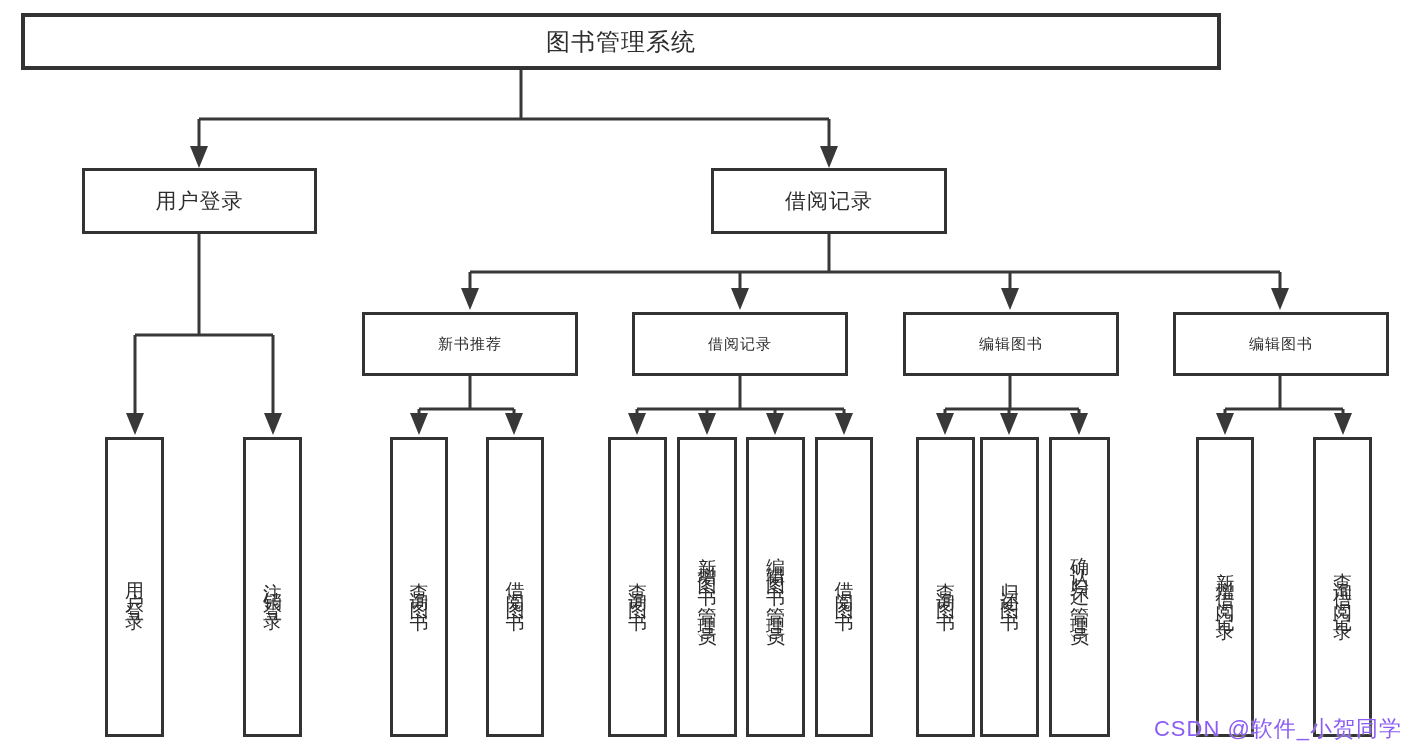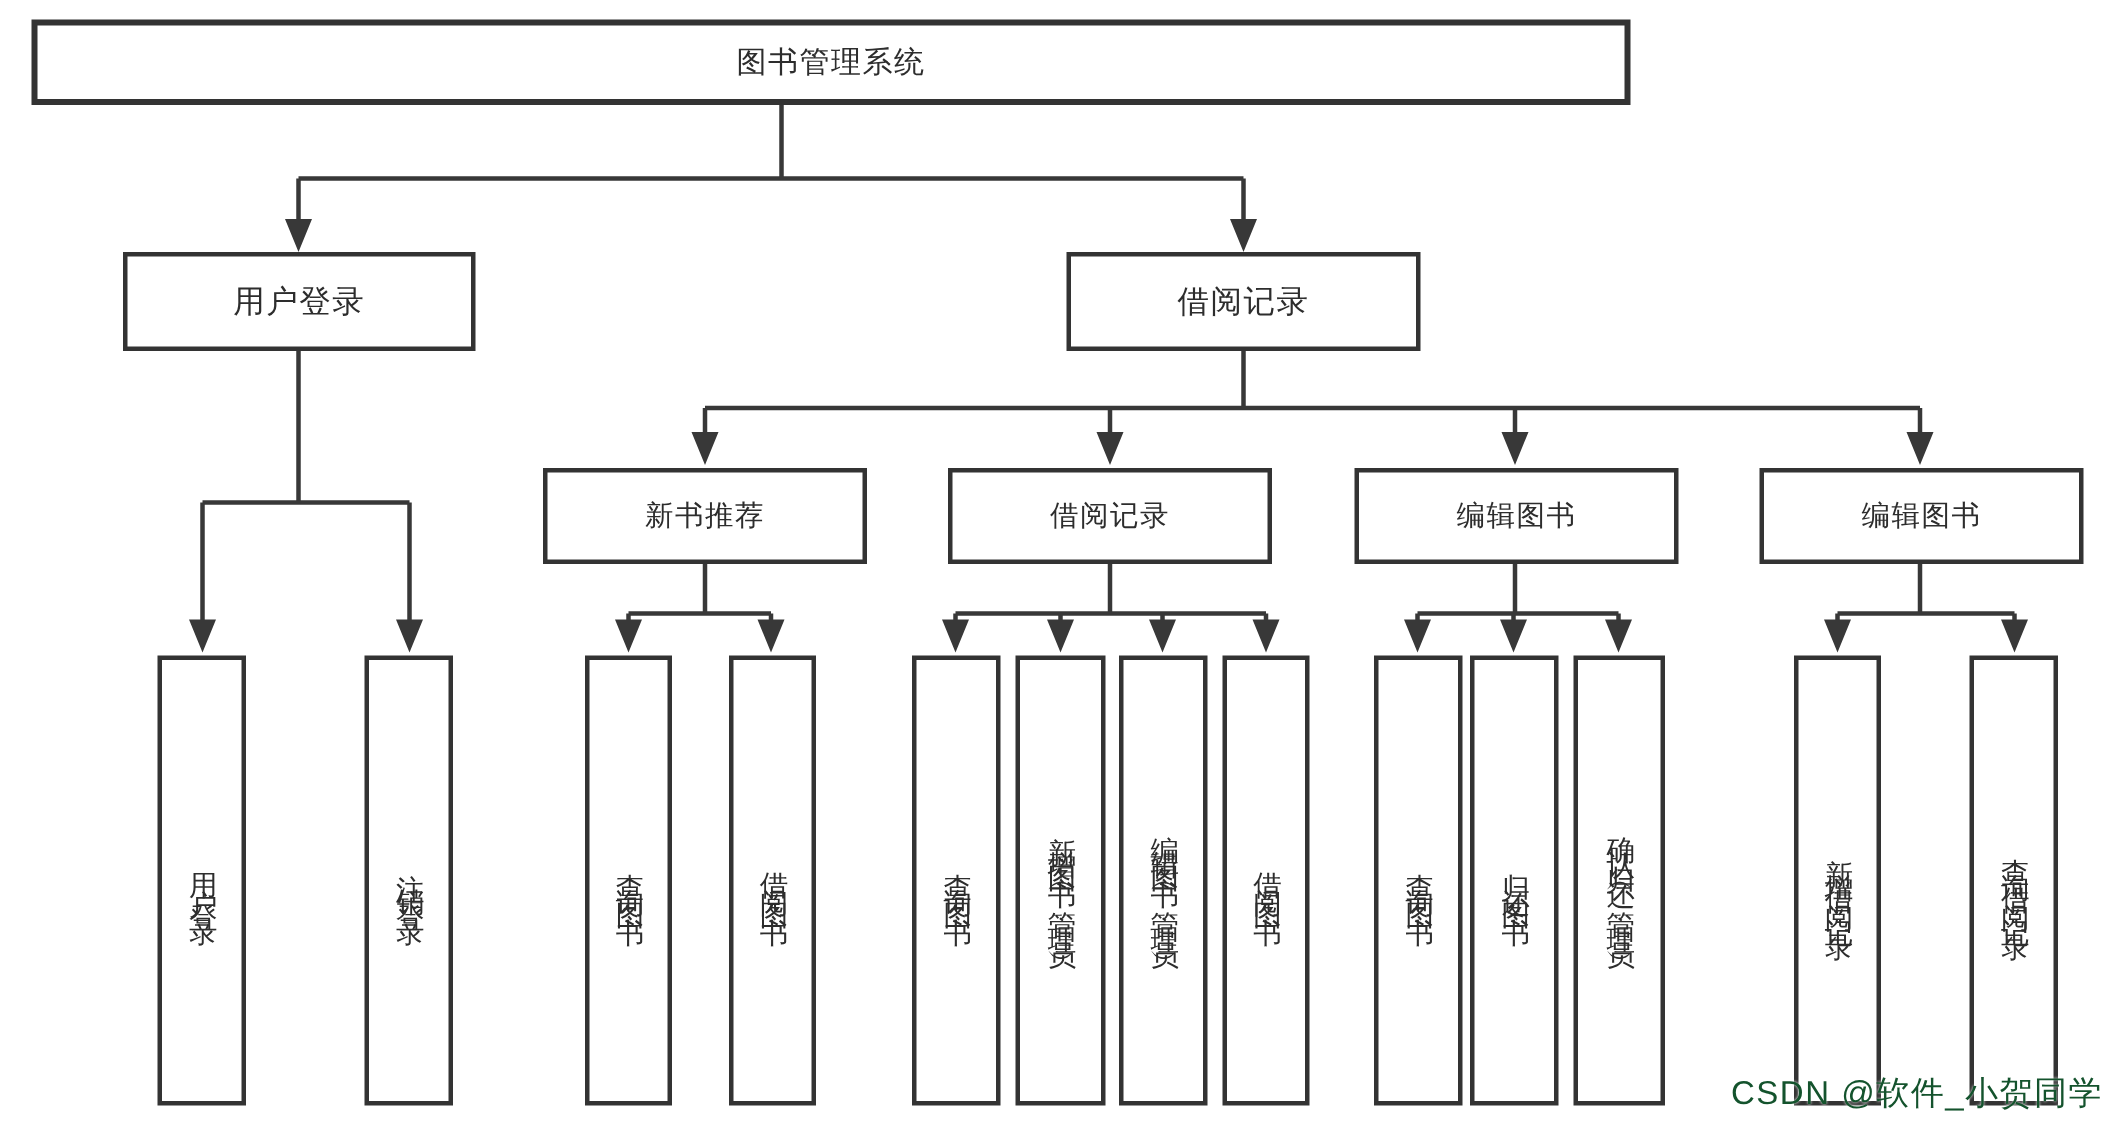--- a/index.html
+++ b/index.html
@@ -20,53 +20,53 @@
     position: absolute;
     background: #ffffff;
     border: 3px solid #333333;
     box-sizing: border-box;
     display: flex;
     align-items: center;
     justify-content: center;
     color: #2d2d2d;
   }
   .node.root {
-    left: 21px; top: 13px; width: 1066px; height: 57px;
+    left: 21px; top: 13px; width: 1200px; height: 57px;
     border-width: 4px;
-    font-size: 20px;
+    font-size: 24px;
     letter-spacing: 1px;
   }
   .node.lvl2 {
     top: 168px; height: 66px;
     font-size: 21px;
     letter-spacing: 1px;
   }
   .node.lvl3 {
     top: 312px; height: 64px;
     width: 216px;
-    font-size: 19px;
+    font-size: 15px;
     letter-spacing: 1px;
   }
   .node.leaf {
     top: 437px; height: 300px;
   }
   .vtext {
     writing-mode: vertical-rl;
     text-orientation: mixed;
     font-size: 19px;
     letter-spacing: 10px;
     color: #2d2d2d;
     white-space: nowrap;
   }
   .watermark {
     position: absolute;
     top: 714px;
     right: 3px;
     font-size: 22px;
-    color: #14532d;
+    color: #8b5cf6;
     letter-spacing: 1px;
     text-shadow: 0 0 2px #ffffff;
     z-index: 5;
   }
 </style>
 </head>
 <body>
 
 <div id="canvas">
 

